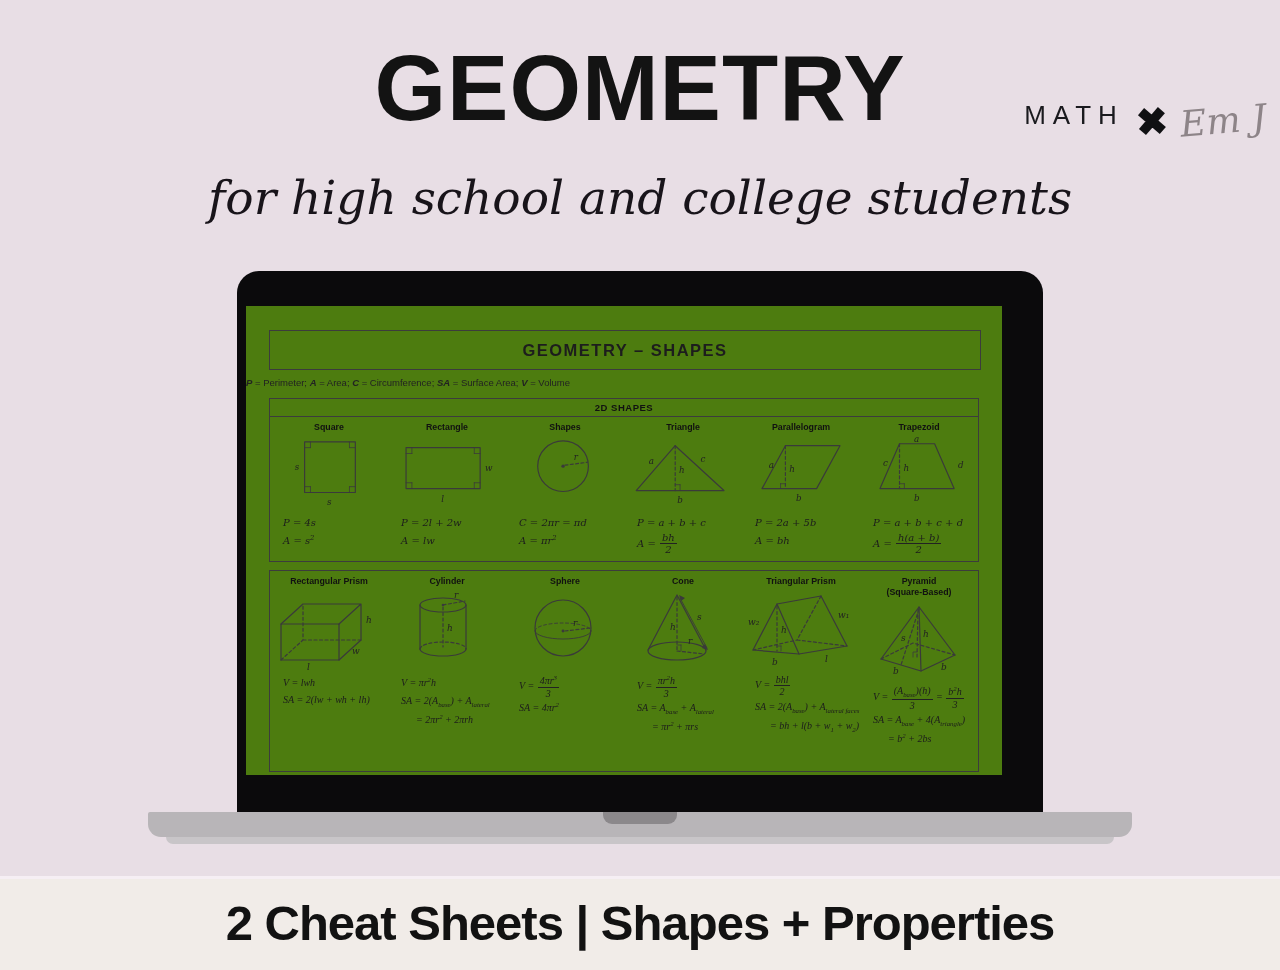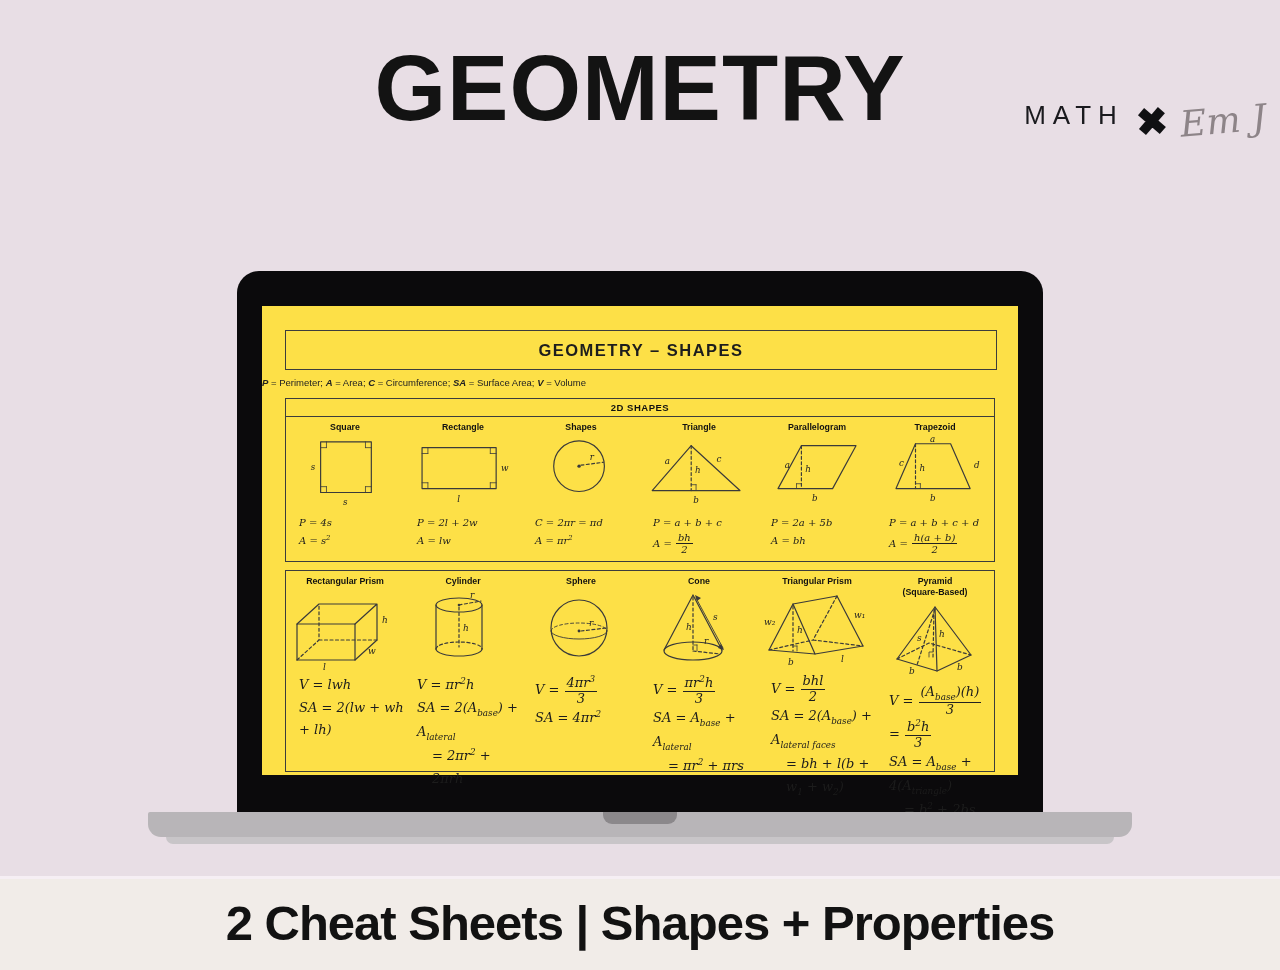--- a/index.html
+++ b/index.html
@@ -11,22 +11,22 @@
   .logo{position:absolute;top:56px;right:40px;display:flex;align-items:flex-start;gap:12px;margin-top:44px;}
   .logo-math{font-size:26px;font-weight:400;letter-spacing:7px;color:#1a1a1e;}
   .logo-x{font-size:38px;font-weight:700;color:#101013;transform:rotate(-4deg);}
   .logo-script{font-family:"DejaVu Serif",serif;font-style:italic;font-size:36px;
                color:#8d8488;transform:rotate(-5deg);}
   .subtitle{position:absolute;top:170px;left:0;width:1280px;text-align:center;
             font-family:"DejaVu Serif",serif;font-style:italic;font-size:47px;color:#18141a;}
   
   .laptop-screen{position:absolute;left:237px;top:271px;width:806px;height:541px;
                  background:#0b0a0c;border-radius:22px 22px 0 0;}
-  .screen-content{position:absolute;left:25px;top:35px;width:756px;height:469px;
-                  background:#fde047;}
+  .screen-content{position:absolute;left:9px;top:35px;width:756px;height:469px;
+                  background:#4d7c0f;}
   .laptop-base{position:absolute;left:148px;top:812px;width:984px;height:25px;
                background:#b8b5b8;border-radius:2px 2px 13px 13px;}
   .notch{position:absolute;left:50%;transform:translateX(-50%);top:0;width:74px;height:12px;
          background:#8b888b;border-radius:0 0 9px 9px;}
   .base-lip{position:absolute;left:166px;top:837px;width:948px;height:7px;
             background:#c8c5c8;border-radius:0 0 10px 10px;}
   
   .sheet-title-box{position:absolute;left:23px;top:24px;width:710px;height:38px;
                    border:1.6px solid #3c3c3c;display:flex;align-items:center;justify-content:center;
                    font-weight:700;font-size:16.5px;letter-spacing:1.5px;color:#1d1d1d;}
@@ -39,21 +39,21 @@
                   justify-content:center;font-weight:700;font-size:9.5px;letter-spacing:.5px;color:#111;}
   .shape-row{display:flex;align-items:flex-start;height:calc(100% - 18px);}
   .shape-cell{flex:1 1 0;min-width:0;display:flex;flex-direction:column;align-items:center;padding-top:5px;}
   .shape-name{font-size:8.8px;font-weight:700;color:#111;text-align:center;line-height:1.25;white-space:pre-line;}
   .diagram{margin-top:1px;}
   .diagram svg{display:block;}
   .diagram text{font-family:"DejaVu Serif",serif;font-style:italic;font-size:9px;fill:#222;stroke:none;}
   .formulas{width:100%;box-sizing:border-box;padding-left:13px;margin-top:2px;
             font-family:"DejaVu Serif",serif;font-style:italic;color:#1c1c1c;}
   .box-2d .formulas{font-size:10px;line-height:1.8;}
-  .box-3d .formulas{font-size:13px;line-height:1.75;}
+  .box-3d .formulas{font-size:10px;line-height:1.75;font-family:Liberation Serif, serif;}
   .formula.cont{padding-left:15px;}
   .formulas sup,.formulas sub{font-size:68%;}
   .fr{display:inline-flex;flex-direction:column;align-items:center;vertical-align:middle;
       line-height:1.15;margin:0 1px;text-align:right;}
   .fr>span:first-child{border-bottom:1px solid #222;padding:0 2px;}
   .fr>span:last-child{padding:0 2px;}
   
   .banner-strip{position:absolute;left:0;top:876px;width:1280px;height:94px;background:#f1ece8;
                 border-top:3px solid #f6eff4;}
   .banner-text{position:absolute;left:0;top:16px;width:1280px;text-align:center;
@@ -65,20 +65,21 @@
 <div class="stage">
 
   <div class="page-title">GEOMETRY</div>
 
   <div class="logo">
     <span class="logo-math">MATH</span>
     <span class="logo-x">✖</span>
     <span class="logo-script">Em J</span>
   </div>
 
+  <div class="subtitle">for high school and college students</div>
 
   <div class="laptop-screen">
     <div class="screen-content">
       <div class="sheet-title-box">
         <span>GEOMETRY  –  SHAPES</span>
       </div>
       <div class="legend"><b><i>P</i></b> = Perimeter; <b><i>A</i></b> = Area; <b><i>C</i></b> = Circumference; <b><i>SA</i></b> = Surface Area; <b><i>V</i></b> = Volume</div>
 
       <section class="shape-box box-2d">
         <div class="section-header">2D SHAPES</div>

